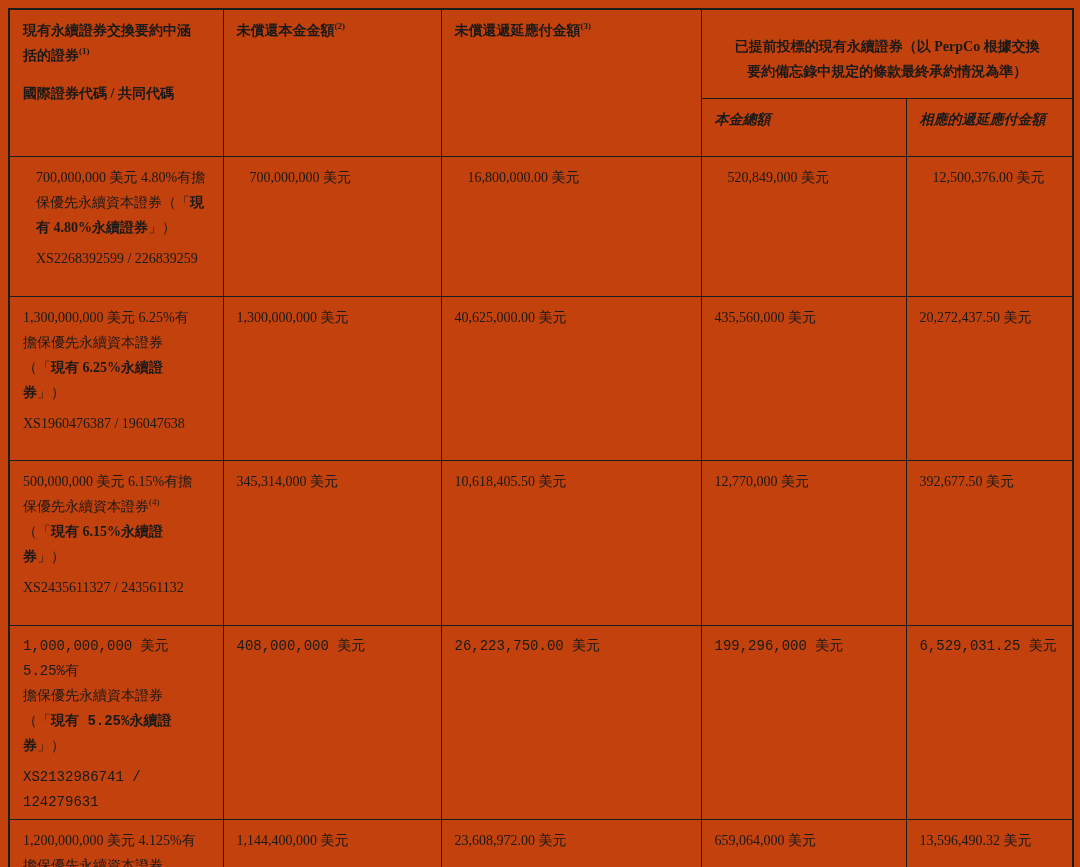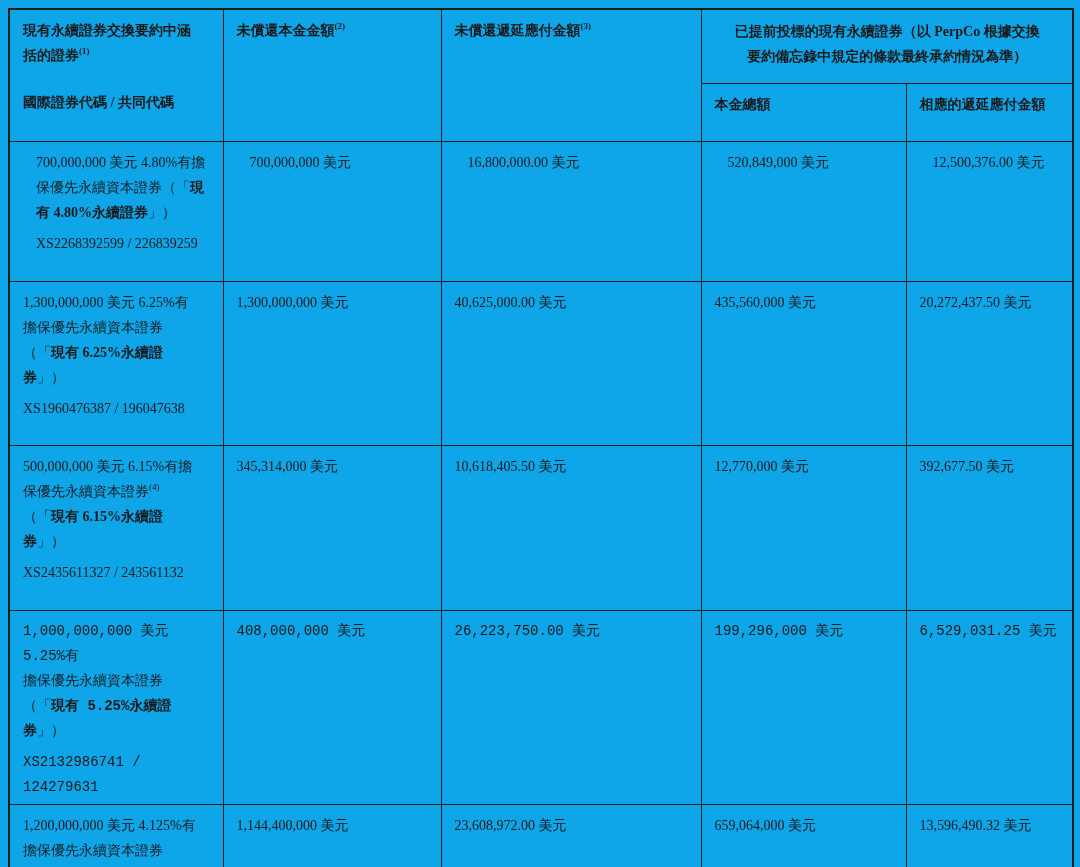--- a/index.html
+++ b/index.html
@@ -7,21 +7,21 @@
     padding:0;
     background:#fcfcfc;
     color:#1a1a1a;
     font-family:"Liberation Serif","DejaVu Serif",serif;
   }
   .page{
     width:1080px;
     height:867px;
     box-sizing:border-box;
     padding:8px 0 0 8px;
-    background:#0ea5e9;
+    background:#c2410c;
     overflow:hidden;
   }
   table.doc-table{
     border-collapse:collapse;
     table-layout:fixed;
     width:1064px;
     border:2px solid #1c1c1c;
   }
   col.c1{width:214px}
   col.c2{width:218px}
@@ -32,30 +32,30 @@
     border:1.5px solid #1c1c1c;
     vertical-align:top;
     text-align:left;
     padding:8px 12px 4px 13px;
     font-size:14px;
     line-height:25px;
     font-weight:normal;
   }
   th{font-weight:bold;}
   .seg,.codes,.group-title{white-space:pre-wrap;}
-  .codes{margin-top:22px;}
+  .codes{margin-top:13px;}
   .sec-isin{margin-top:6px;}
   th.group-th{
     height:60px;
     text-align:center;
     vertical-align:top;
-    padding-top:9px;
+    padding-top:24px;
     margin-left:42px;
   }
-  th.sub-th{height:45px;}
+  th.sub-th{height:45px;font-style:italic;}
   tr.r1 td{height:127px;padding-left:26px;}
   tr.r2 td{height:151px;}
   tr.r3 td{height:152px;}
   tr.r4 td{height:151px;font-family:Liberation Mono, monospace;}
   tr.r5 td{height:162px;}
   sup.sp{
     font-size:9px;
     line-height:0;
     vertical-align:6px;
     letter-spacing:0;

